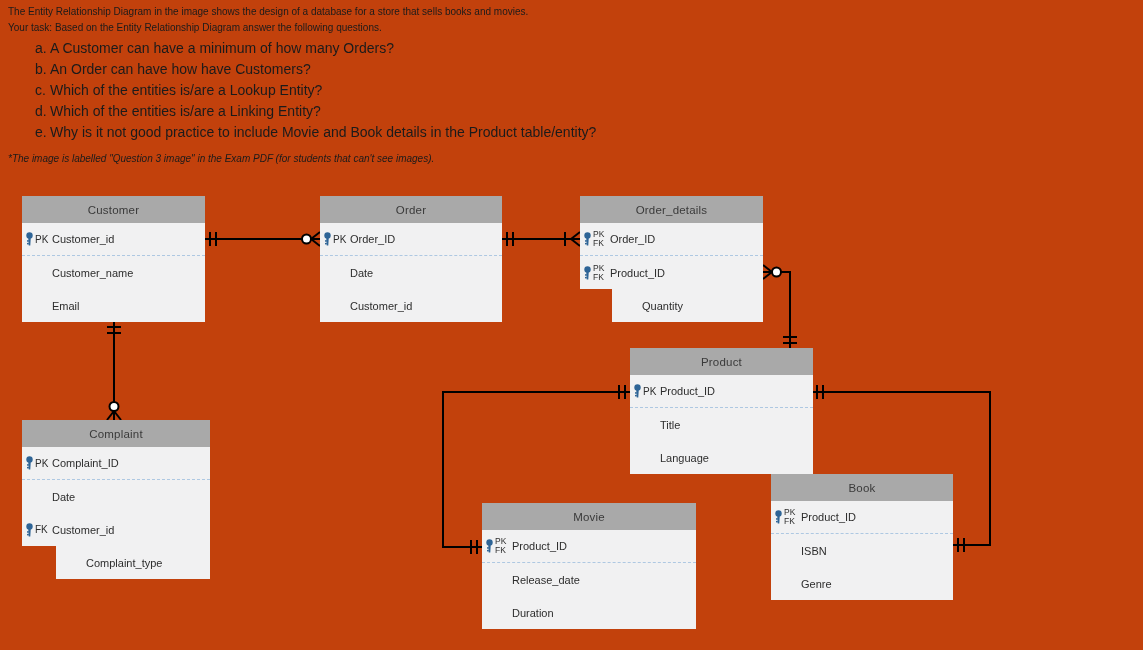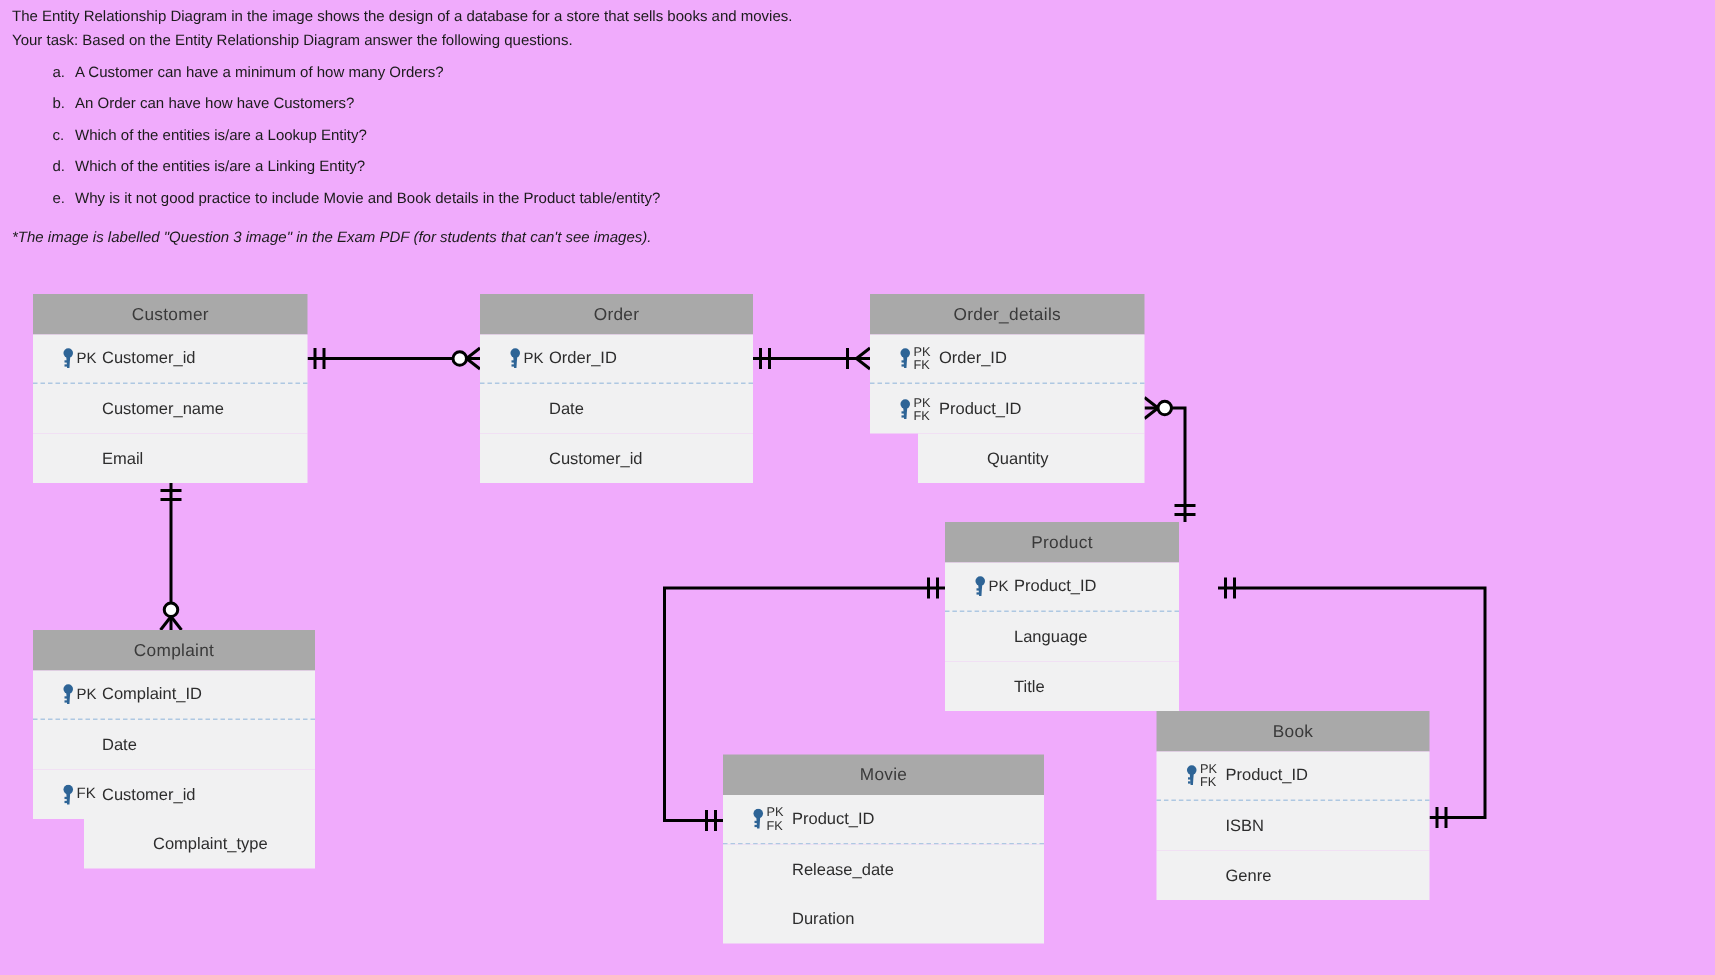--- a/index.html
+++ b/index.html
@@ -1,27 +1,27 @@
 <!DOCTYPE html>
 <html><head>
 <meta charset="utf-8">
 <style>
   html,body{margin:0;padding:0;background:#ffffff;}
   body{width:1143px;height:650px;font-family:"Liberation Sans",sans-serif;}
-  .page{position:relative;width:1143px;height:650px;overflow:hidden;background:#f0abfc;}
+  .page{position:relative;width:1143px;height:650px;overflow:hidden;background:#c2410c;}
   .t{position:absolute;margin:0;font-size:10px;line-height:15px;color:#1b1b1b;}
-  .qitem{position:absolute;margin:0;font-size:10px;line-height:15px;color:#1b1b1b;}
+  .qitem{position:absolute;margin:0;font-size:14px;line-height:15px;color:#1b1b1b;}
   .qletter{display:inline-block;width:15px;}
   .footnote{position:absolute;left:8px;top:153px;margin:0;font-size:10px;font-style:italic;color:#1b1b1b;}
   #diagram{position:absolute;left:0;top:0;width:1143px;height:650px;}
   #connector-svg{position:absolute;left:0;top:0;z-index:1;}
   .entity{position:absolute;z-index:2;}
   .entity-header{height:27px;display:flex;align-items:center;justify-content:center;
     font-size:11.5px;color:#3a3a3a;letter-spacing:.2px;}
-  .entity-row{height:33px;display:flex;align-items:center;padding-left:19px;
+  .entity-row{height:33px;display:flex;align-items:center;padding-left:3px;
     box-sizing:border-box;font-size:11px;color:#2d2d2d;}
   .entity-row.sep{border-bottom:1px dashed #aec8e2;}
   .keyarea{flex:0 0 27px;width:27px;display:flex;align-items:center;gap:1px;}
   .keylabel{font-size:10px;color:#2d2d2d;}
   .keystack{display:flex;flex-direction:column;font-size:8.5px;line-height:9px;color:#2d2d2d;}
   .rowlabel{white-space:nowrap;}
 </style>
 </head>
 <body>
 
@@ -162,41 +162,41 @@
               <span>FK</span>
             </span>
           </span>
           <span class="rowlabel">Product_ID</span>
         </div>
         <div class="entity-row" style="background: rgb(241, 241, 242); margin-left: 32px;">
           <span class="keyarea"></span>
           <span class="rowlabel">Quantity</span>
         </div>
       </div>
-      <div class="entity" style="left: 630px; top: 348px; width: 156px;">
+      <div class="entity" style="left: 630px; top: 348px; width: 183px;">
         <div class="entity-header" style="background: rgb(169, 169, 169);">Product</div>
         <div class="entity-row sep" style="background: rgb(241, 241, 242);">
           <span class="keyarea">
             <svg width="9" height="14" viewBox="0 0 9 14" fill="#2e6496">
               <circle cx="4.5" cy="3.4" r="3.2"></circle>
               <path d="M3.2 5.6 L5.8 5.6 L5.3 13.4 L3.7 13.4 Z"></path>
               <rect x="2.0" y="8.2" width="1.8" height="1.5"></rect>
               <rect x="2.0" y="10.9" width="1.8" height="1.5"></rect>
             </svg>
             <span class="keylabel">PK</span>
           </span>
           <span class="rowlabel">Product_ID</span>
         </div>
         <div class="entity-row" style="background: rgb(241, 241, 242);">
           <span class="keyarea"></span>
+          <span class="rowlabel">Title</span>
+        </div>
+        <div class="entity-row" style="background: rgb(241, 241, 242);">
+          <span class="keyarea"></span>
           <span class="rowlabel">Language</span>
-        </div>
-        <div class="entity-row" style="background: rgb(241, 241, 242);">
-          <span class="keyarea"></span>
-          <span class="rowlabel">Title</span>
         </div>
       </div>
       <div class="entity" style="left: 22px; top: 420px; width: 188px;">
         <div class="entity-header" style="background: rgb(169, 169, 169);">Complaint</div>
         <div class="entity-row sep" style="background: rgb(241, 241, 242);">
           <span class="keyarea">
             <svg width="9" height="14" viewBox="0 0 9 14" fill="#2e6496">
               <circle cx="4.5" cy="3.4" r="3.2"></circle>
               <path d="M3.2 5.6 L5.8 5.6 L5.3 13.4 L3.7 13.4 Z"></path>
               <rect x="2.0" y="8.2" width="1.8" height="1.5"></rect>

